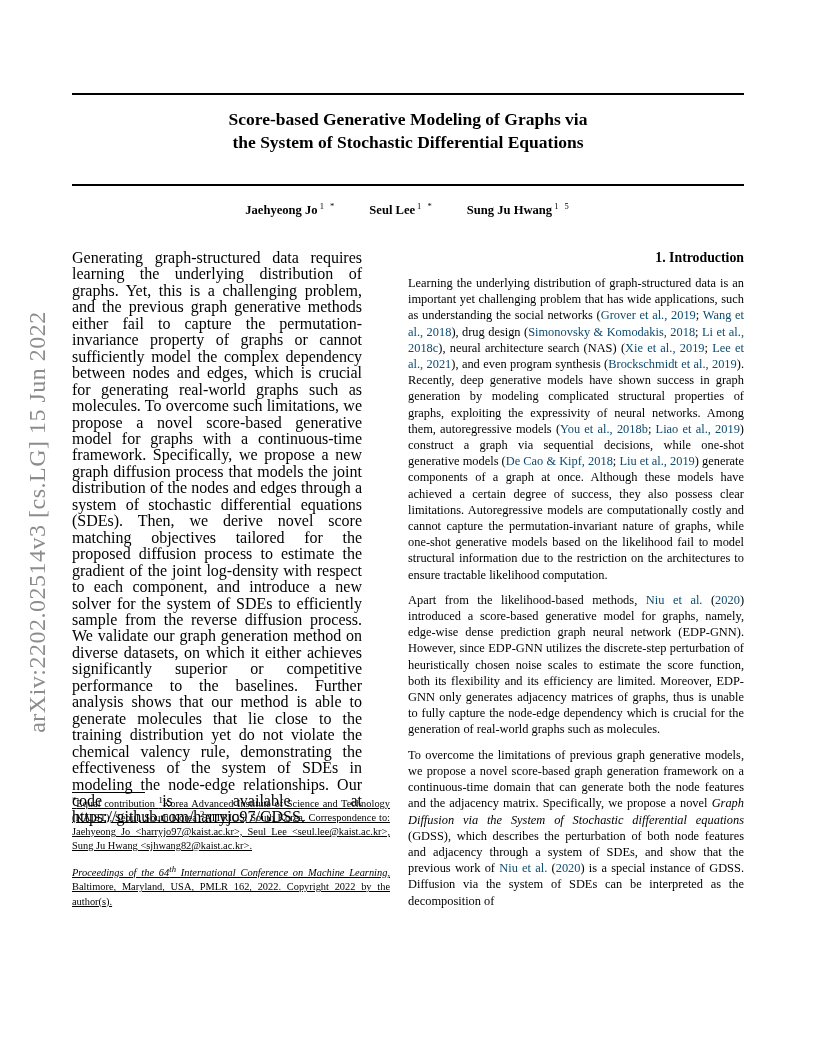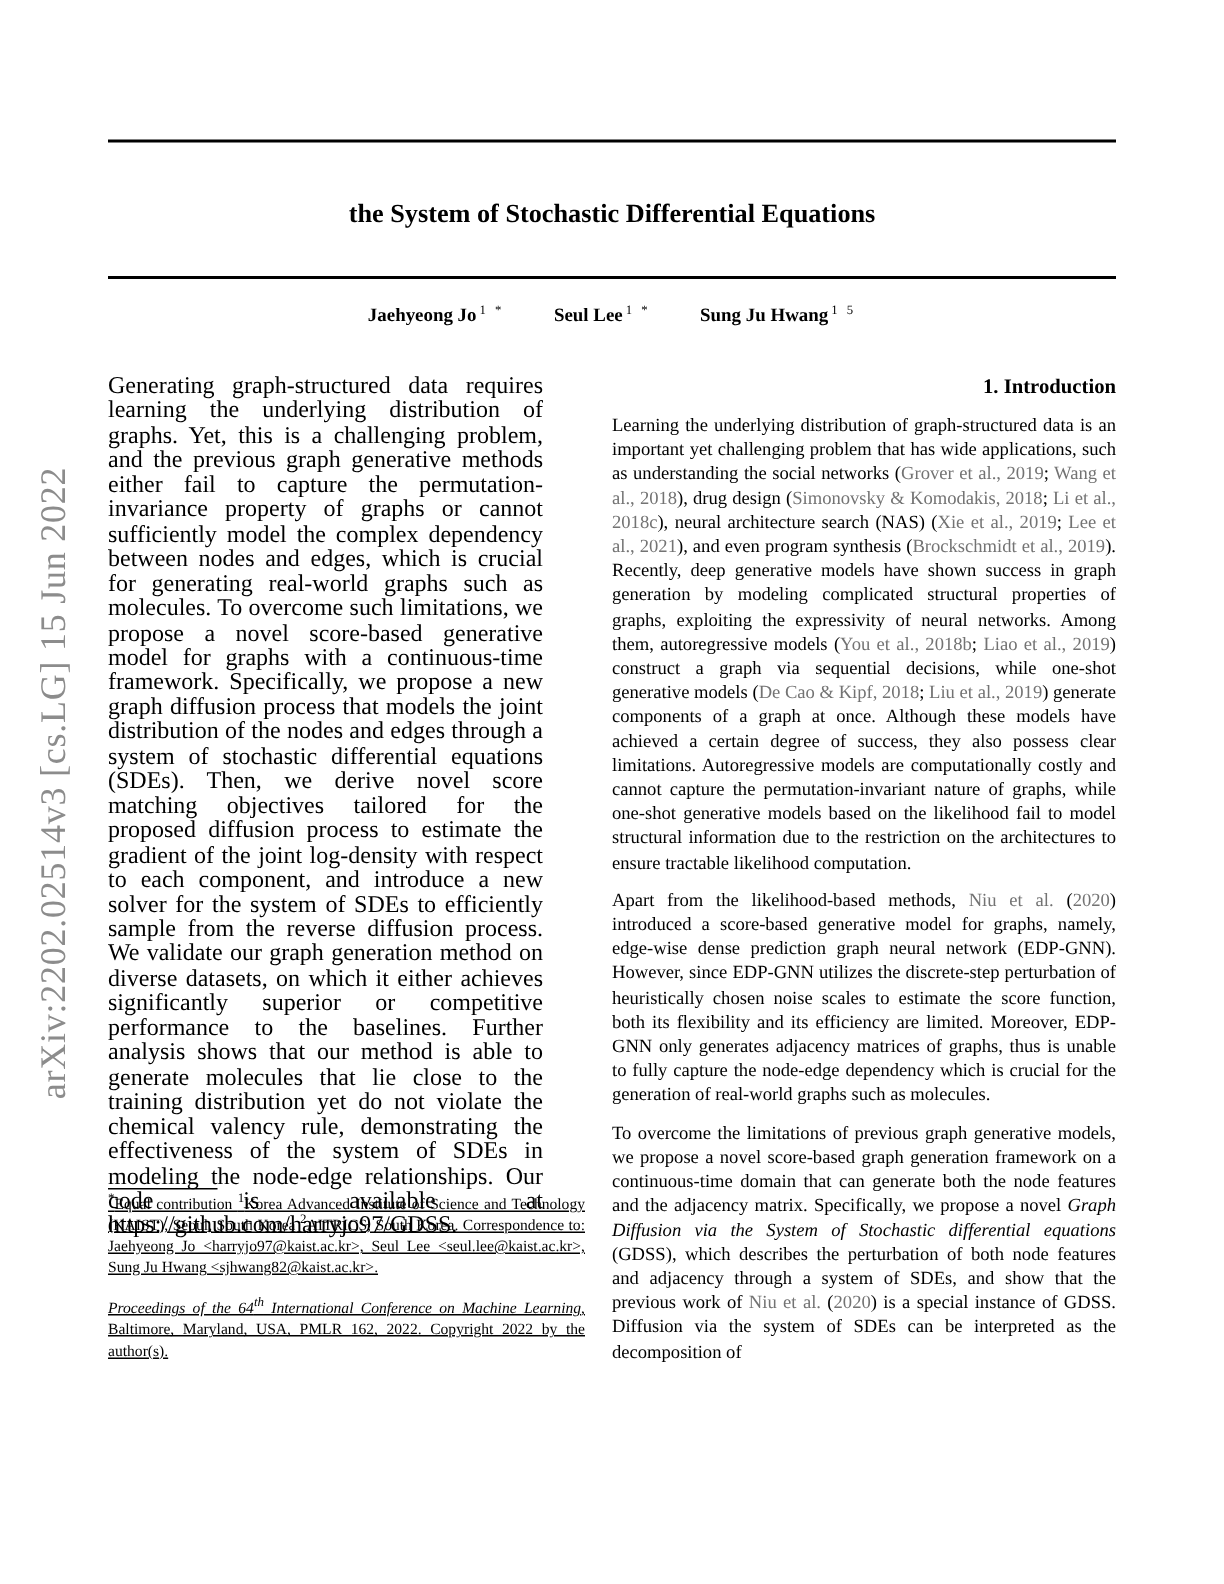--- a/index.html
+++ b/index.html
@@ -49,33 +49,33 @@
   .footnote-block { position:absolute; left:72px; top:792px; width:318px;text-decoration:underline; }
   .footnote-rule { width:73px; height:1px; background:#000; margin-bottom:4px; }
   .footnote-text {
     font-size:10.4px; line-height:14px; text-align:justify; hyphens:auto;
   }
   .proceedings-text {
     margin-top:13px;
     font-size:10.4px; line-height:14.3px; text-align:justify; hyphens:auto;
   }
 
-  .cite { color:#737373; }
+  .cite { color:#0c4a6e; }
   .it { font-style:italic; }
   sup { line-height:0; }
 </style>
 </head>
 <body>
 
 <div class="watermark">arXiv:2202.02514v3  [cs.LG]  15 Jun 2022</div>
 
 <div class="rule rule-top"></div>
 
 <h1 class="title">
-  <br>
+  <span>Score-based Generative Modeling of Graphs via</span><br>
   <span>the System of Stochastic Differential Equations</span>
 </h1>
 
 <div class="rule rule-mid"></div>
 
 <div class="authors">
   <span class="author"><span>Jaehyeong Jo</span><sup>1 *</sup></span>
   <span class="author"><span>Seul Lee</span><sup>1 *</sup></span>
   <span class="author"><span>Sung Ju Hwang</span><sup>1 5</sup></span>
 </div>

